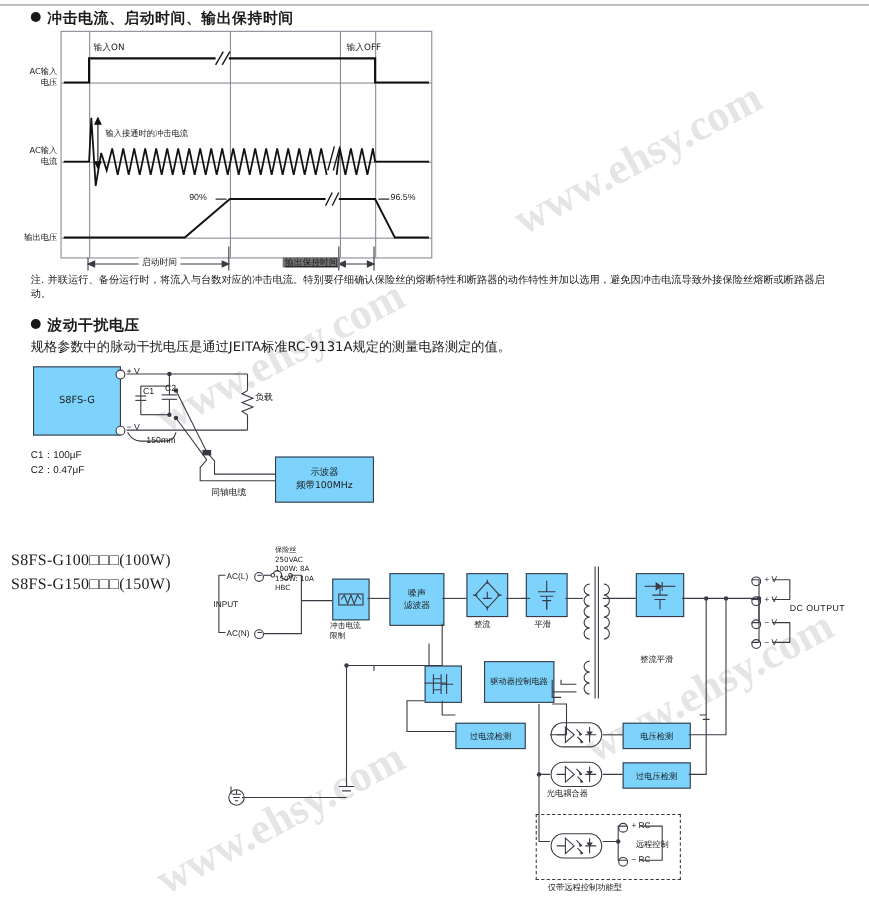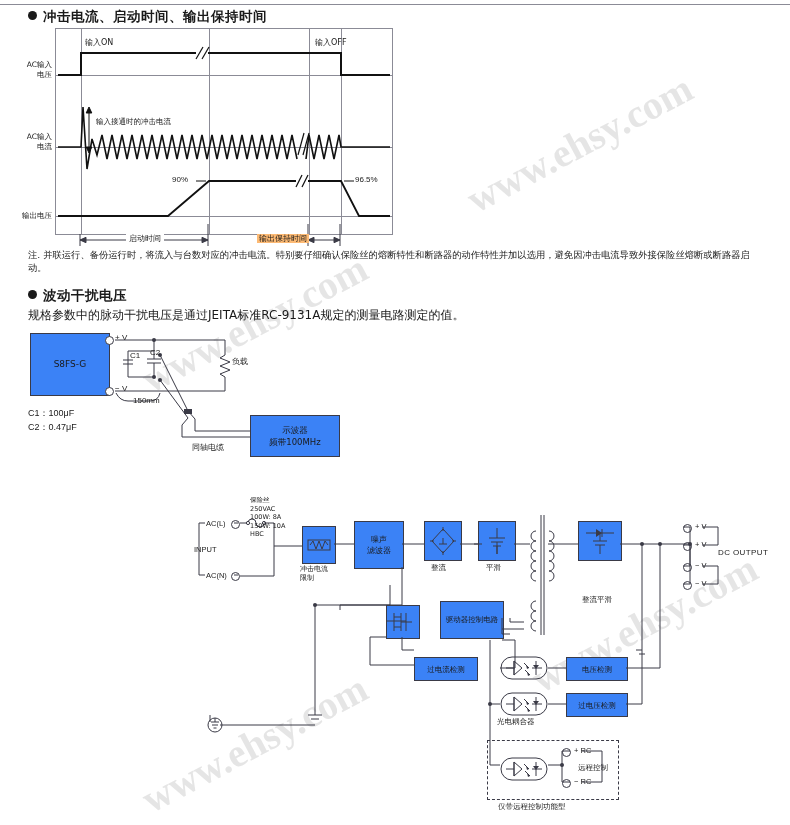--- a/index.html
+++ b/index.html
@@ -24,21 +24,21 @@
   .sec-head{position:absolute;font-size:13.5px;font-weight:600;letter-spacing:.5px;}
   .bullet{display:inline-block;width:9px;height:9px;border-radius:50%;
           background:#1a1a1a;margin-right:6px;vertical-align:1px;}
   .note{position:absolute;font-size:9.3px;line-height:13px;letter-spacing:0px;}
   .body-line{position:absolute;font-size:12px;}
 
   
   .ln{position:absolute;background:#3a3a46;}
   .hl{height:1px;}
   .thin{background:#8b8b96;}
-  .box{position:absolute;border:1px solid #3a3a46;background:#3b82f6;
+  .box{position:absolute;border:1px solid #3a3a46;background:#7dd3fc;
        display:flex;align-items:center;justify-content:center;text-align:center;
        font-size:7.5px;line-height:9px;}
   .lbl{position:absolute;font-size:7.5px;line-height:9px;white-space:nowrap;}
   .lbl9{position:absolute;font-size:9px;line-height:11px;white-space:nowrap;}
   .term{position:absolute;width:7px;height:7px;border:1.2px solid #3a3a46;
         border-radius:50%;background:#fff;}
   .dash{position:absolute;border:1px dashed #3a3a46;}
 
   
   #chart1{position:absolute;left:55px;top:28px;width:336px;height:205px;
@@ -148,21 +148,21 @@
       <line x1="25" y1="0" x2="25" y2="12"></line>
       <line x1="153" y1="-10" x2="153" y2="12"></line>
       <line x1="253" y1="6" x2="285" y2="6"></line>
       <polygon points="253,6 259,3.3 259,8.7"></polygon>
       <polygon points="285,6 279,3.3 279,8.7"></polygon>
       <line x1="253" y1="-10" x2="253" y2="12"></line>
       <line x1="285" y1="-10" x2="285" y2="12"></line>
     </g>
   </svg>
   <div class="lbl cn" style="left:126px;top:234px;font-size:8px;background:#fff;padding:0 3px;">启动时间</div>
-  <div class="lbl cn" style="left:257px;top:234px;font-size:8px;background:#fdba74;padding:0 2px;">输出保持时间</div>
+  <div class="lbl cn" style="left:257px;top:234px;font-size:8px;background:#737373;padding:0 2px;text-decoration:underline;">输出保持时间</div>
 
   <div class="note cn" style="left:28px;top:248px;width:740px;text-indent:0;">注. 并联运行、备份运行时，将流入与台数对应的冲击电流。特别要仔细确认保险丝的熔断特性和断路器的动作特性并加以选用，避免因冲击电流导致外接保险丝熔断或断路器启动。</div>
 
   <div class="sec-head cn" style="left:28px;top:287px;">
     <span class="bullet"></span><span>波动干扰电压</span>
   </div>
   <div class="body-line cn" style="left:28px;top:307px;">规格参数中的脉动干扰电压是通过JEITA标准RC-9131A规定的测量电路测定的值。</div>
 
   <div>
 
@@ -222,20 +222,24 @@
     <div class="lbl9" style="left:28px;top:408px;">C1：100μF</div>
     <div class="lbl9" style="left:28px;top:422px;">C2：0.47μF</div>
 
     <div class="box cn" style="left:250px;top:415px;width:88px;height:40px;flex-direction:column;font-size:8.5px;line-height:12px;">
       <span>示波器</span>
       <span>频带100MHz</span>
     </div>
     <div class="lbl cn" style="left:192px;top:443px;font-size:8px;">同轴电缆</div>
   </div>
 
+  <div style="position:absolute;left:10px;top:500px;font-family:'Liberation Serif',serif;font-size:14.5px;line-height:21px;letter-spacing:.3px;">
+    <div>S8FS-G100□□□(100W)</div>
+    <div>S8FS-G150□□□(150W)</div>
+  </div>
 
   <div>
 
     <svg width="60" height="70" viewBox="0 0 60 70" style="position:absolute;left:193px;top:517px;">
       <g stroke="#3a3a46" stroke-width="1" fill="none">
         <path d="M12,6 L6,6 L6,58 L12,58"></path>
       </g>
     </svg>
     <div class="lbl" style="left:194px;top:545px;font-size:7.5px;">INPUT</div>
     <div class="lbl" style="left:206px;top:519px;font-size:7.5px;">AC(L)</div>

